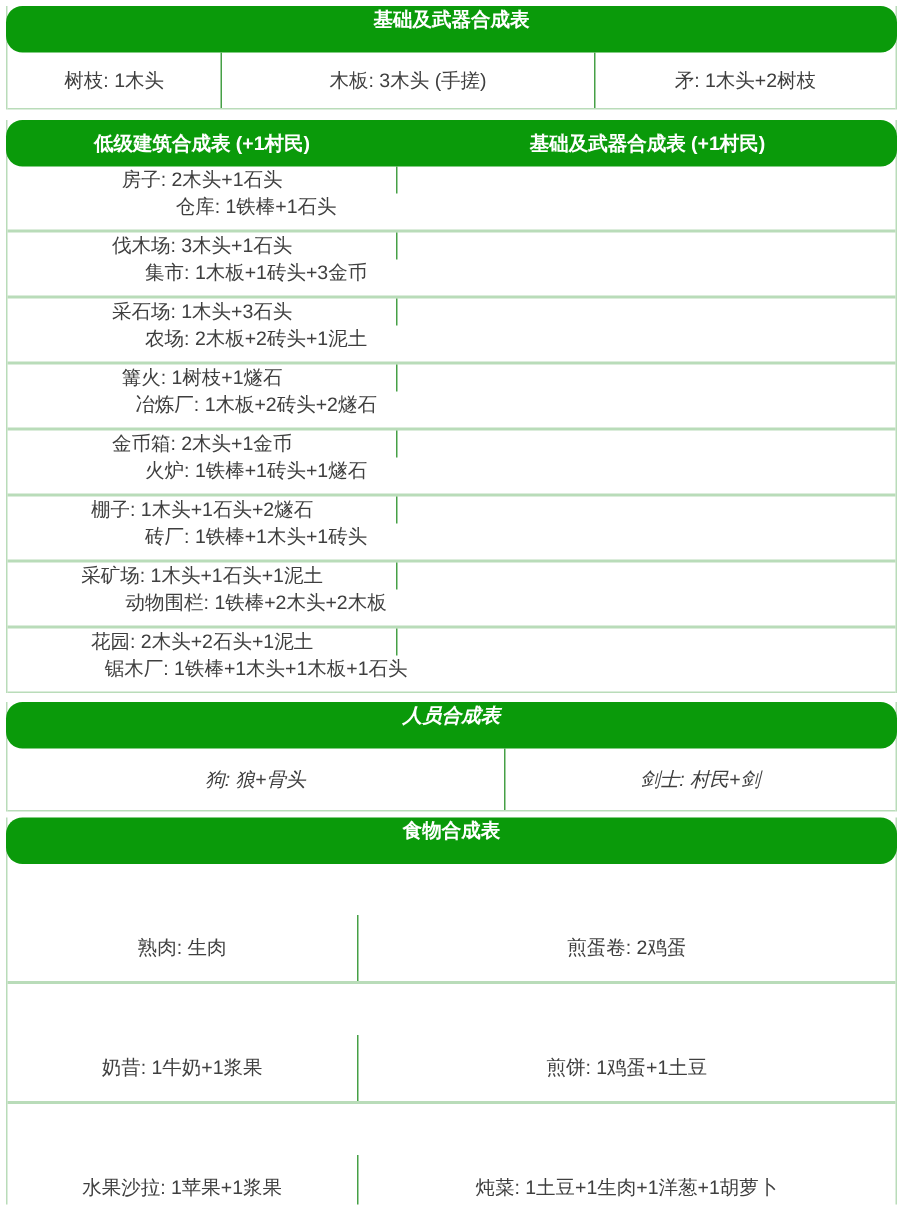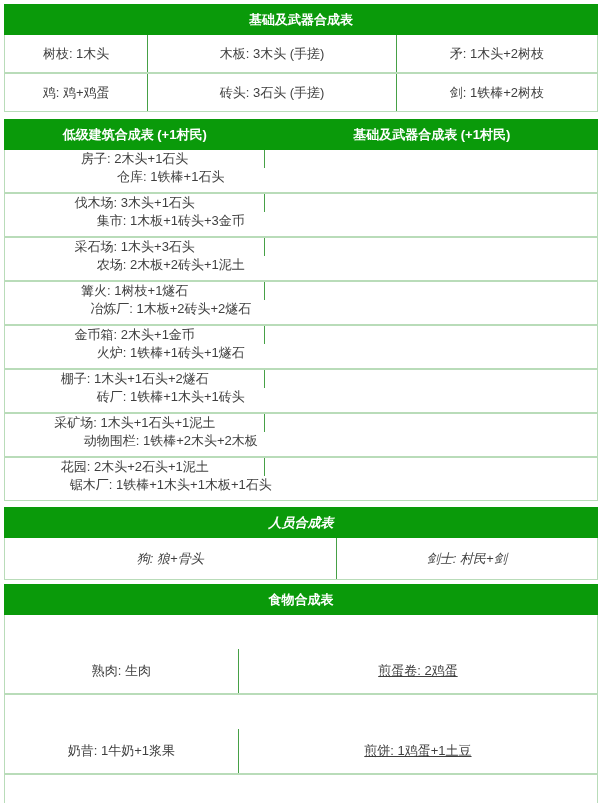--- a/index.html
+++ b/index.html
@@ -25,23 +25,23 @@
   }
   .sec-gap-7 { margin-bottom: 7px; }
   .sec-gap-6 { margin-bottom: 6px; }
   .sec-gap-4 { margin-bottom: 4px; font-style: italic; }
   .sec-header {
     background: #0a9a0a;
     color: #ffffff;
     font-weight: bold;
     height: 31px;
     display: flex;
-    align-items: center;
     justify-content: center;
     margin: 0 -1px;  
+    border-radius: 11px;
   }
   .sec-header.split {
     justify-content: flex-start;
   }
   .sec-header.split .h-cell {
     display: flex;
     align-items: center;
     justify-content: center;
   }
   .row {
@@ -72,45 +72,40 @@
   .w44 { width: 44%; }
   .w56 { width: 56%; }
 
   
   .s3 .row-full { height: 39px; }
   .s3 .row { height: 41px; }
 
   
   .s4 .row { height: 44px; margin-top: 34px; }
   .w395 { width: 39.5%; }
-  .w605 { width: 60.5%; text-decoration: underline; }
+  .w605 { width: 60.5%; }
 
   .cell-full {
     border-right: none;
     width: 100%;
   }
 </style>
 </head>
 <body>
 
 <div class="page">
 
   <div class="section s1 sec-gap-7">
     <div class="sec-header">
       <span>基础及武器合成表</span>
     </div>
     <div class="row">
       <div class="cell c1">树枝: 1木头</div>
       <div class="cell c2">木板: 3木头 (手搓)</div>
       <div class="cell c3">矛: 1木头+2树枝</div>
-    </div>
-    <div class="row">
-      <div class="cell c1">鸡: 鸡+鸡蛋</div>
-      <div class="cell c2">砖头: 3石头 (手搓)</div>
-      <div class="cell c3">剑: 1铁棒+2树枝</div>
     </div>
   </div>
 
   <div class="section s2 sec-gap-6">
     <div class="sec-header split">
       <div class="h-cell w44">低级建筑合成表 (+1村民)</div>
       <div class="h-cell w56">基础及武器合成表 (+1村民)</div>
     </div>
     <div class="row">
       <div class="cell w44">房子: 2木头+1石头</div>

